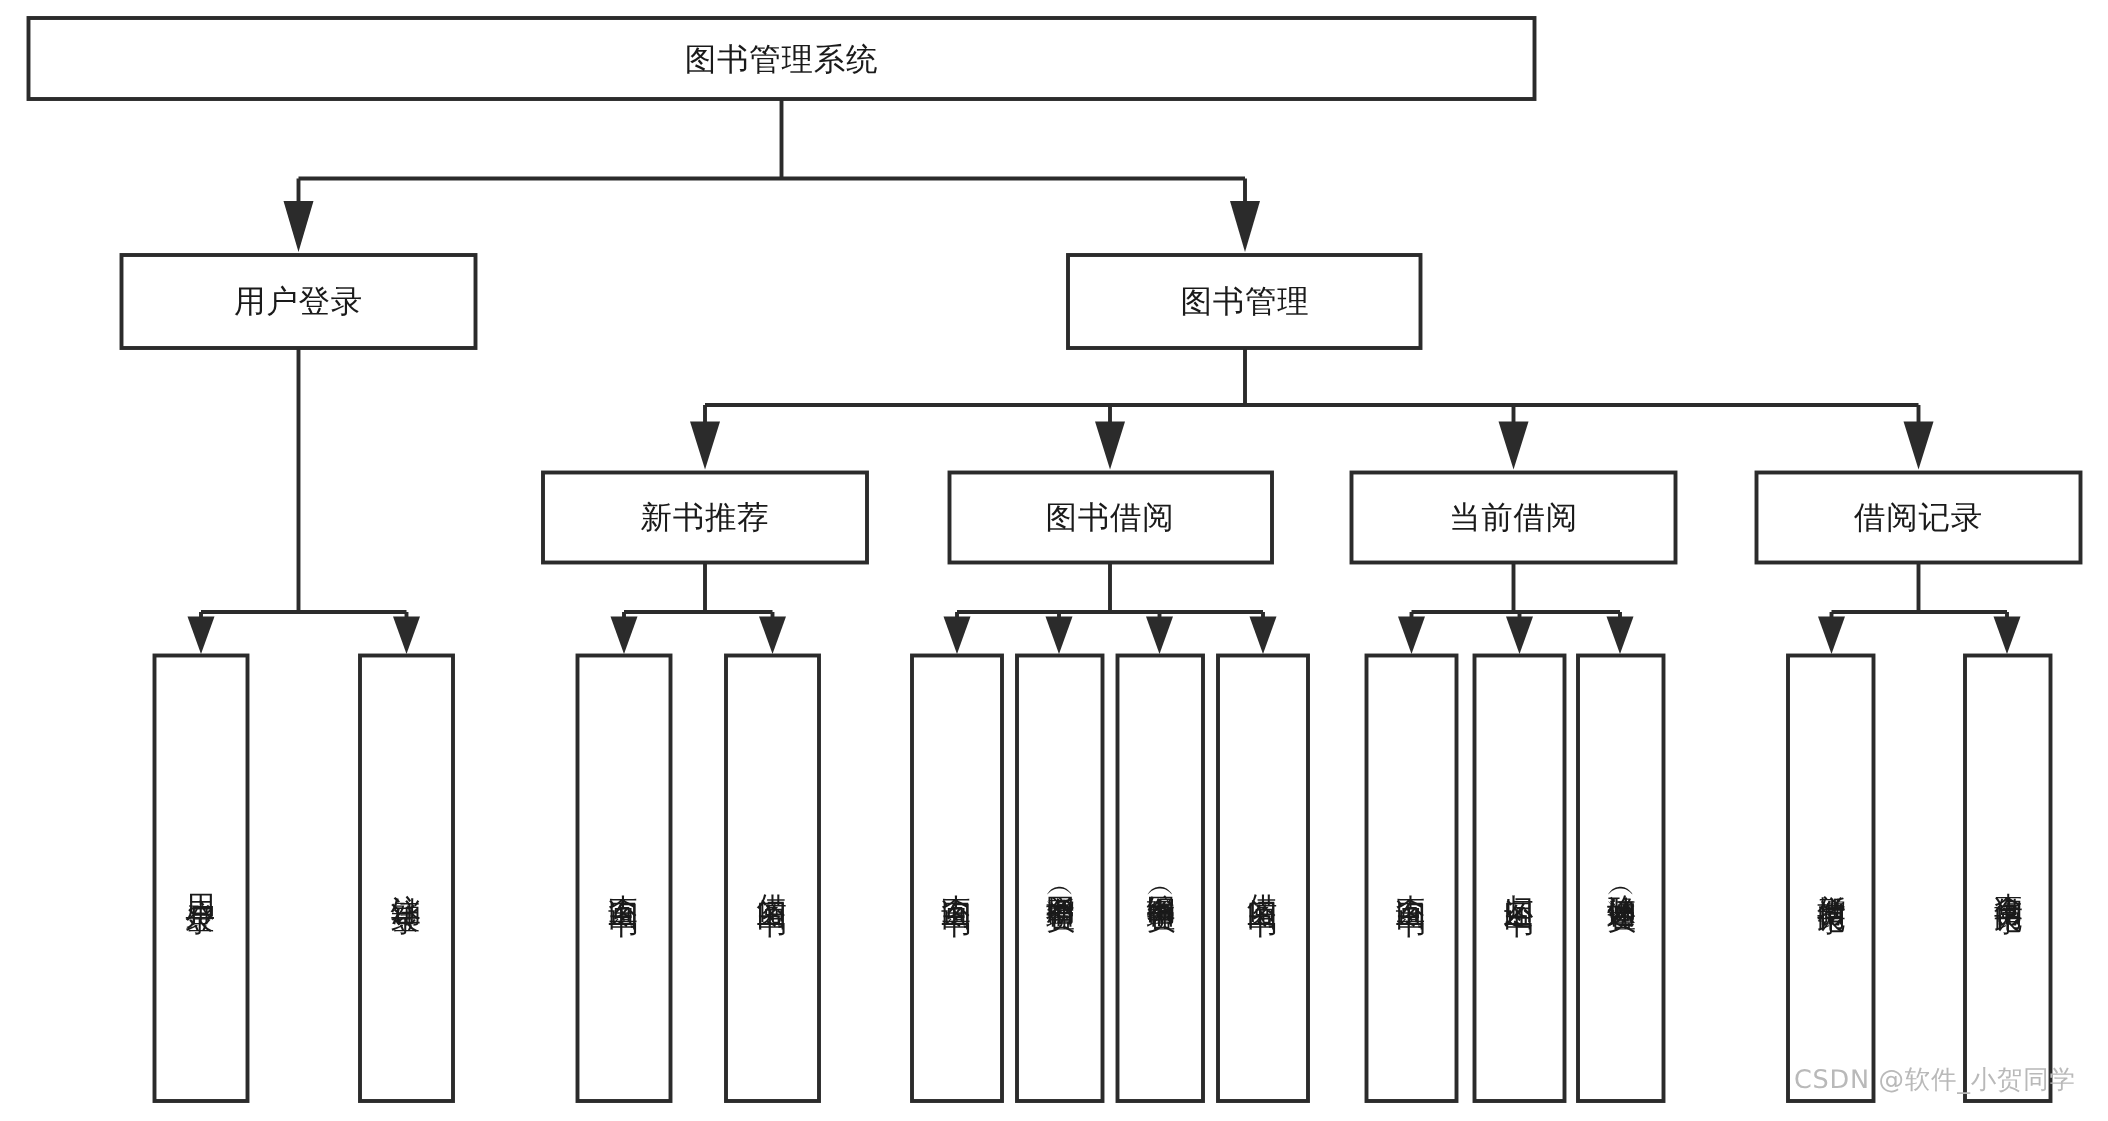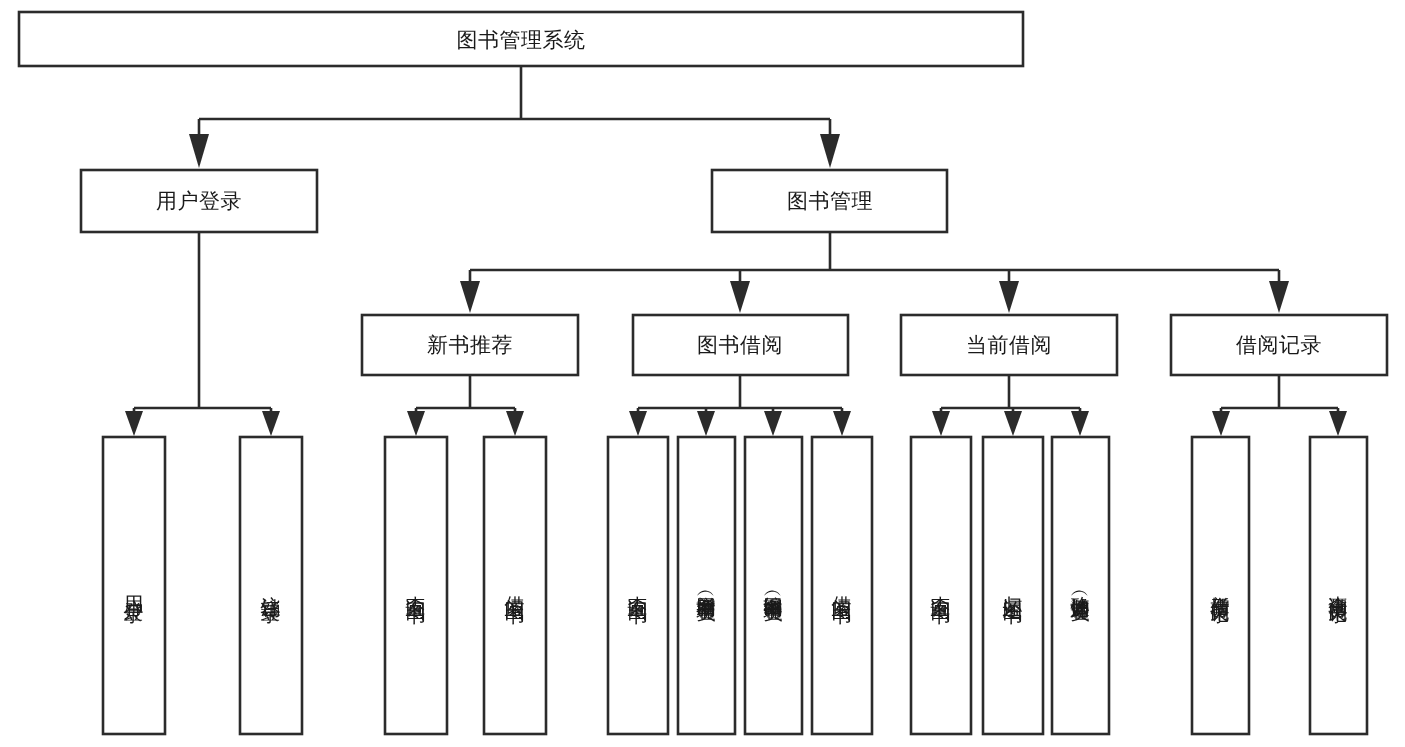--- a/index.html
+++ b/index.html
@@ -214,14 +214,15 @@
   <div class="leaf-label" style="left:608px; top:437px; width:60px; height:297px;">查询图书</div>
   <div class="leaf-label" style="left:678px; top:437px; width:57px; height:297px; font-size:19px; letter-spacing:1px;">新增图书（管理员）</div>
   <div class="leaf-label" style="left:745px; top:437px; width:57px; height:297px; font-size:19px; letter-spacing:1px;">编辑图书（管理员）</div>
   <div class="leaf-label" style="left:812px; top:437px; width:60px; height:297px;">借阅图书</div>
   <div class="leaf-label" style="left:911px; top:437px; width:60px; height:297px;">查询图书</div>
   <div class="leaf-label" style="left:983px; top:437px; width:60px; height:297px;">归还图书</div>
   <div class="leaf-label" style="left:1052px; top:437px; width:57px; height:297px; font-size:19px; letter-spacing:1px;">确认归还（管理员）</div>
   <div class="leaf-label" style="left:1192px; top:437px; width:57px; height:297px; font-size:19px; letter-spacing:2px;">新增借阅记录</div>
   <div class="leaf-label" style="left:1310px; top:437px; width:57px; height:297px; font-size:19px; letter-spacing:2px;">查询借阅记录</div>
 
+  <div class="watermark" style="left:1196px; top:708px;">CSDN @软件_小贺同学</div>
 
 </div>
 
 </body></html>

